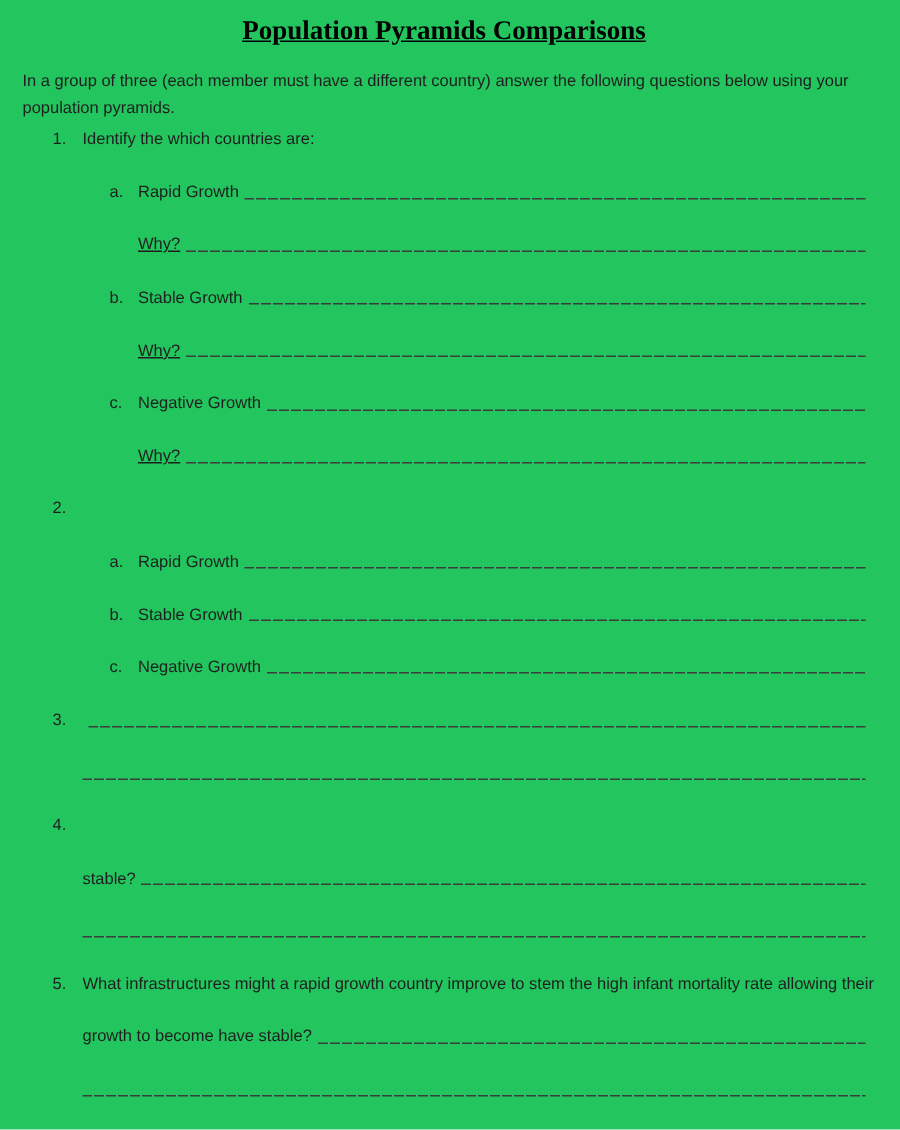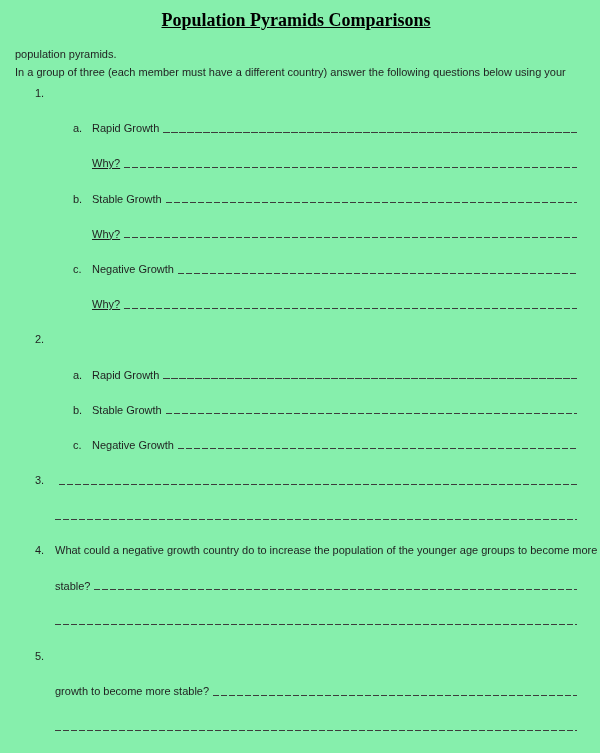--- a/index.html
+++ b/index.html
@@ -1,21 +1,21 @@
 <!DOCTYPE html>
 <html><head>
 <meta charset="utf-8">
 <style>
   html, body { margin: 0; padding: 0; background: #ffffff; }
   .page {
     position: relative;
     width: 600px;
     height: 753px;
     box-sizing: border-box;
-    background: #86efac;
+    background: #22c55e;
     font-family: "Liberation Sans", sans-serif;
     color: #1f1f1f;
     padding: 8px 23px 0 15px;
     overflow: hidden;
   }
   .title {
     margin: 0;
     text-align: center;
     font-family: "Liberation Serif", serif;
     font-size: 18px;
@@ -54,28 +54,29 @@
   .row.cont .blank { margin-left: 0; }
 </style>
 </head>
 <body>
 
 <div class="page">
 
   <h1 class="title">Population Pyramids Comparisons</h1>
 
   <div class="intro">
+    <div>In a group of three (each member must have a different country) answer the following questions below using your</div>
     <div>population pyramids.</div>
-    <div>In a group of three (each member must have a different country) answer the following questions below using your</div>
   </div>
 
   <div class="questions">
 
     <div class="row q">
       <span class="num">1.</span>
+      <span class="txt">Identify the which countries are:</span>
     </div>
 
     <div class="row sub">
       <span class="letter">a.</span>
       <span class="txt">Rapid Growth</span>
       <span class="blank"></span>
     </div>
     <div class="row why">
       <span class="txt">Why?</span>
       <span class="blank"></span>
@@ -124,35 +125,35 @@
     <div class="row q">
       <span class="num">3.</span>
       <span class="blank"></span>
     </div>
     <div class="row cont">
       <span class="blank"></span>
     </div>
 
     <div class="row q">
       <span class="num">4.</span>
-      <span class="txt">What could a negative growth country do to increase the population of the younger age groups to become more</span>
     </div>
     <div class="row cont">
       <span class="txt">stable?</span>
       <span class="blank" style="margin-left:4px;"></span>
     </div>
     <div class="row cont">
       <span class="blank"></span>
     </div>
 
     <div class="row q">
       <span class="num">5.</span>
+      <span class="txt">What infrastructures might a rapid growth country improve to stem the high infant mortality rate allowing their</span>
     </div>
     <div class="row cont">
-      <span class="txt">growth to become more stable?</span>
+      <span class="txt">growth to become have stable?</span>
       <span class="blank" style="margin-left:4px;"></span>
     </div>
     <div class="row cont">
       <span class="blank"></span>
     </div>
 
   </div>
 </div>
 
 </body></html>

